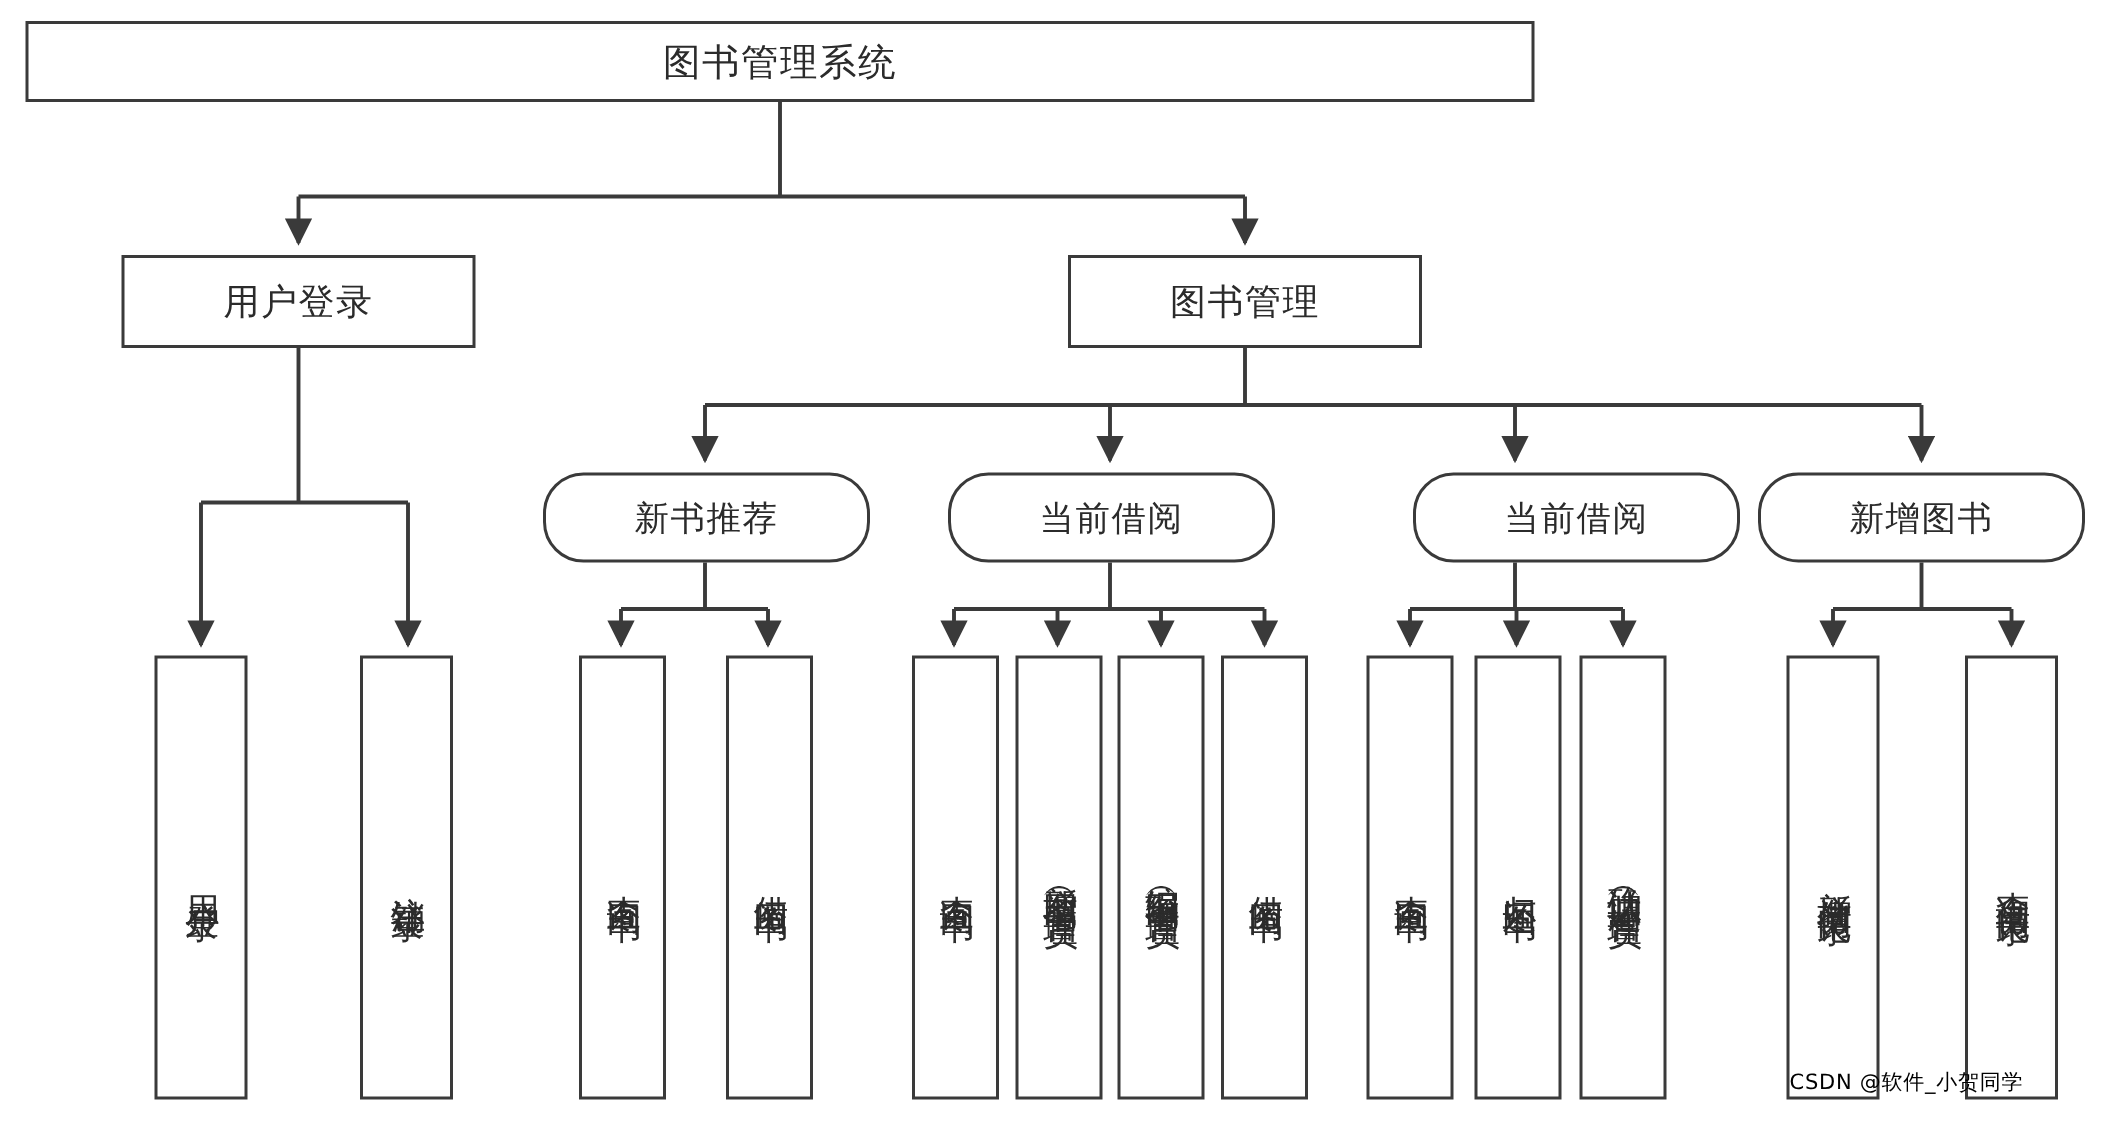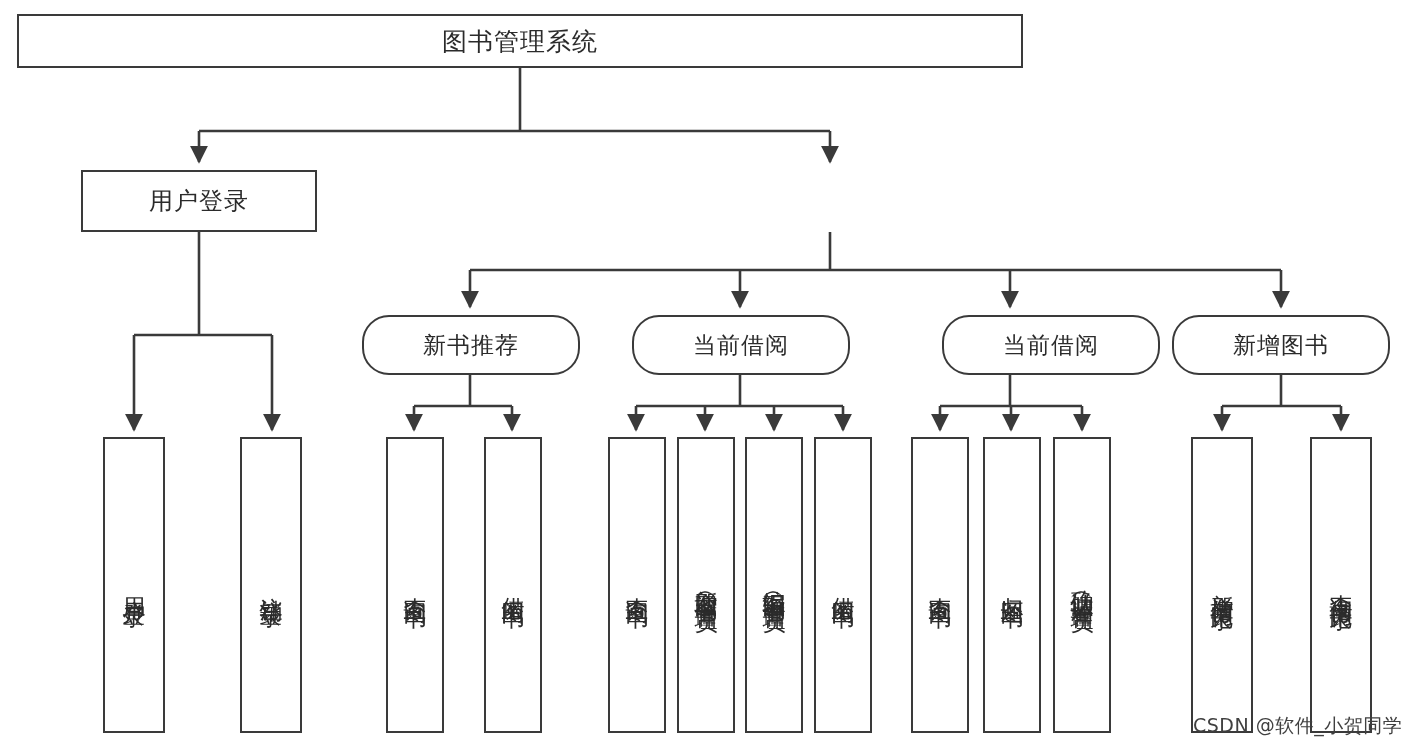--- a/index.html
+++ b/index.html
@@ -60,22 +60,22 @@
     text-align: center;
   }
   .htext {
     white-space: nowrap;
     letter-spacing: 1px;
   }
   .watermark {
     position: absolute;
     left: 1193px;
     top: 713px;
-    font-size: 19px;
-    color: #404040;
+    font-size: 14px;
+    color: #000000;
     white-space: nowrap;
     letter-spacing: 0.5px;
   }
 </style>
 </head>
 <body>
 
 <div id="canvas">
 
   <svg class="wires" viewBox="0 0 1405 747" xmlns="http://www.w3.org/2000/svg">
@@ -128,20 +128,23 @@
     </g>
   </svg>
 
   <div class="node root" style="left:17px; top:14px; width:1006px; height:54px;align-items:center;">
     <span class="htext">图书管理系统</span>
   </div>
 
   <div class="node lvl2" style="left:81px; top:170px; width:236px; height:62px;">
     <span class="htext">用户登录</span>
   </div>
+  <div class="node lvl2" style="left:712px; top:170px; width:236px; height:62px;">
+    <span class="htext">图书管理</span>
+  </div>
 
   <div class="node lvl3" style="left:362px; top:315px; width:218px; height:60px;">
     <span class="htext">新书推荐</span>
   </div>
   <div class="node lvl3" style="left:632px; top:315px; width:218px; height:60px;">
     <span class="htext">当前借阅</span>
   </div>
   <div class="node lvl3" style="left:902px; top:315px; width:218px; height:60px;margin-left:40px;">
     <span class="htext">当前借阅</span>
   </div>

